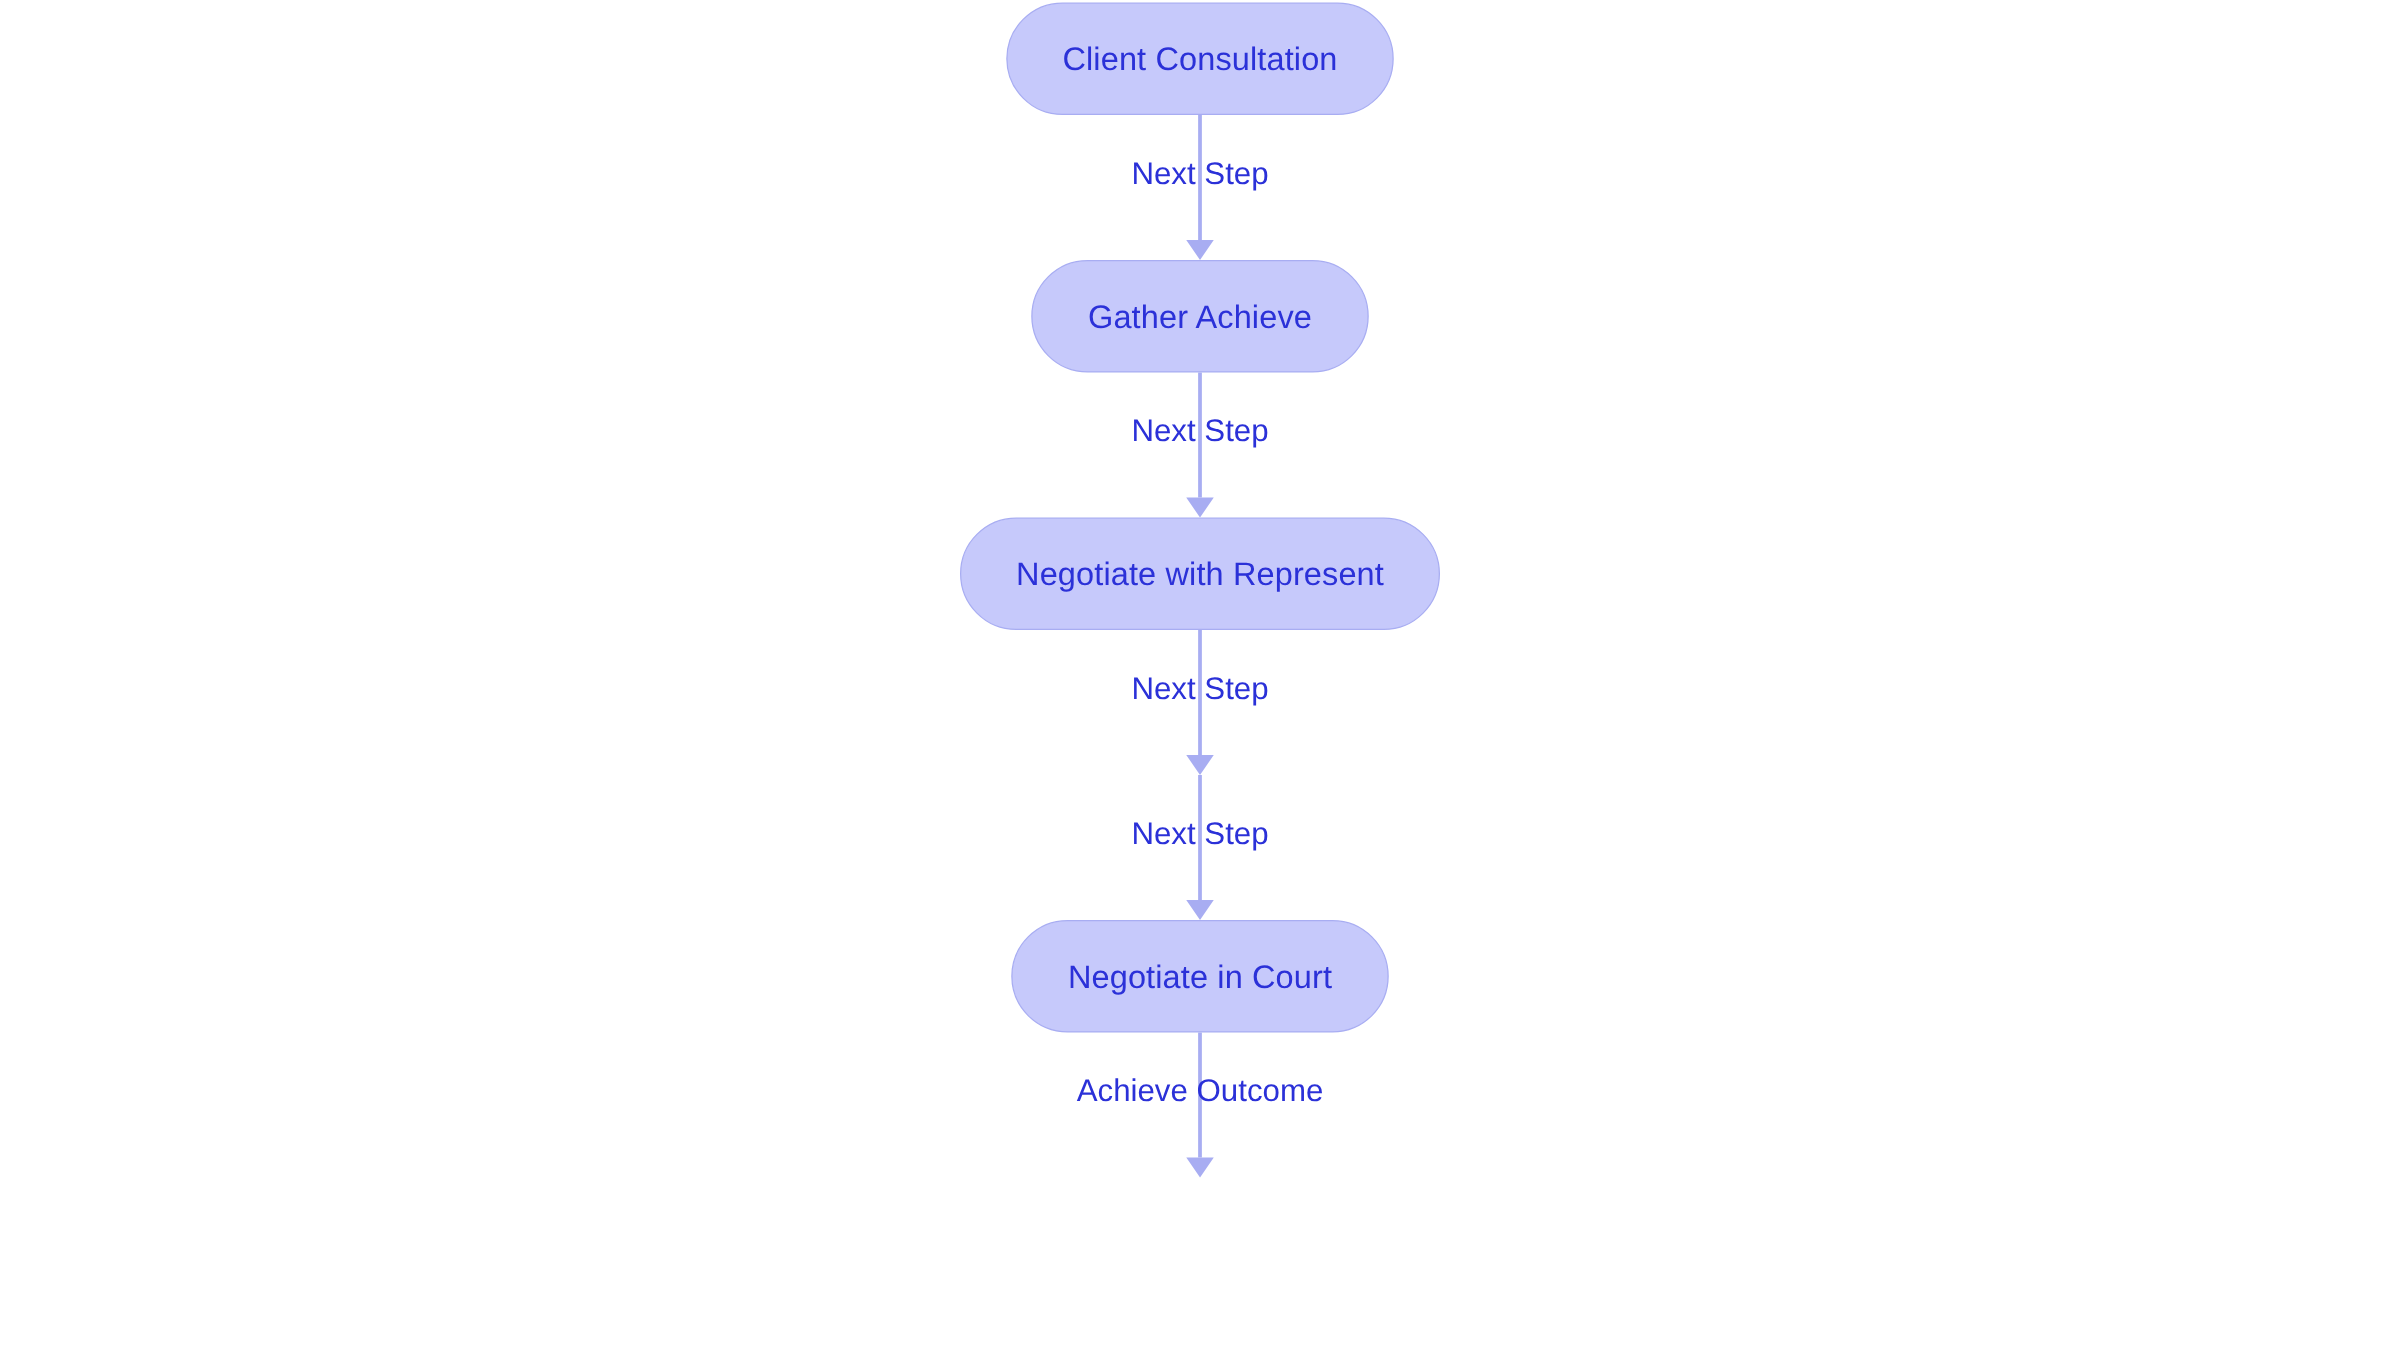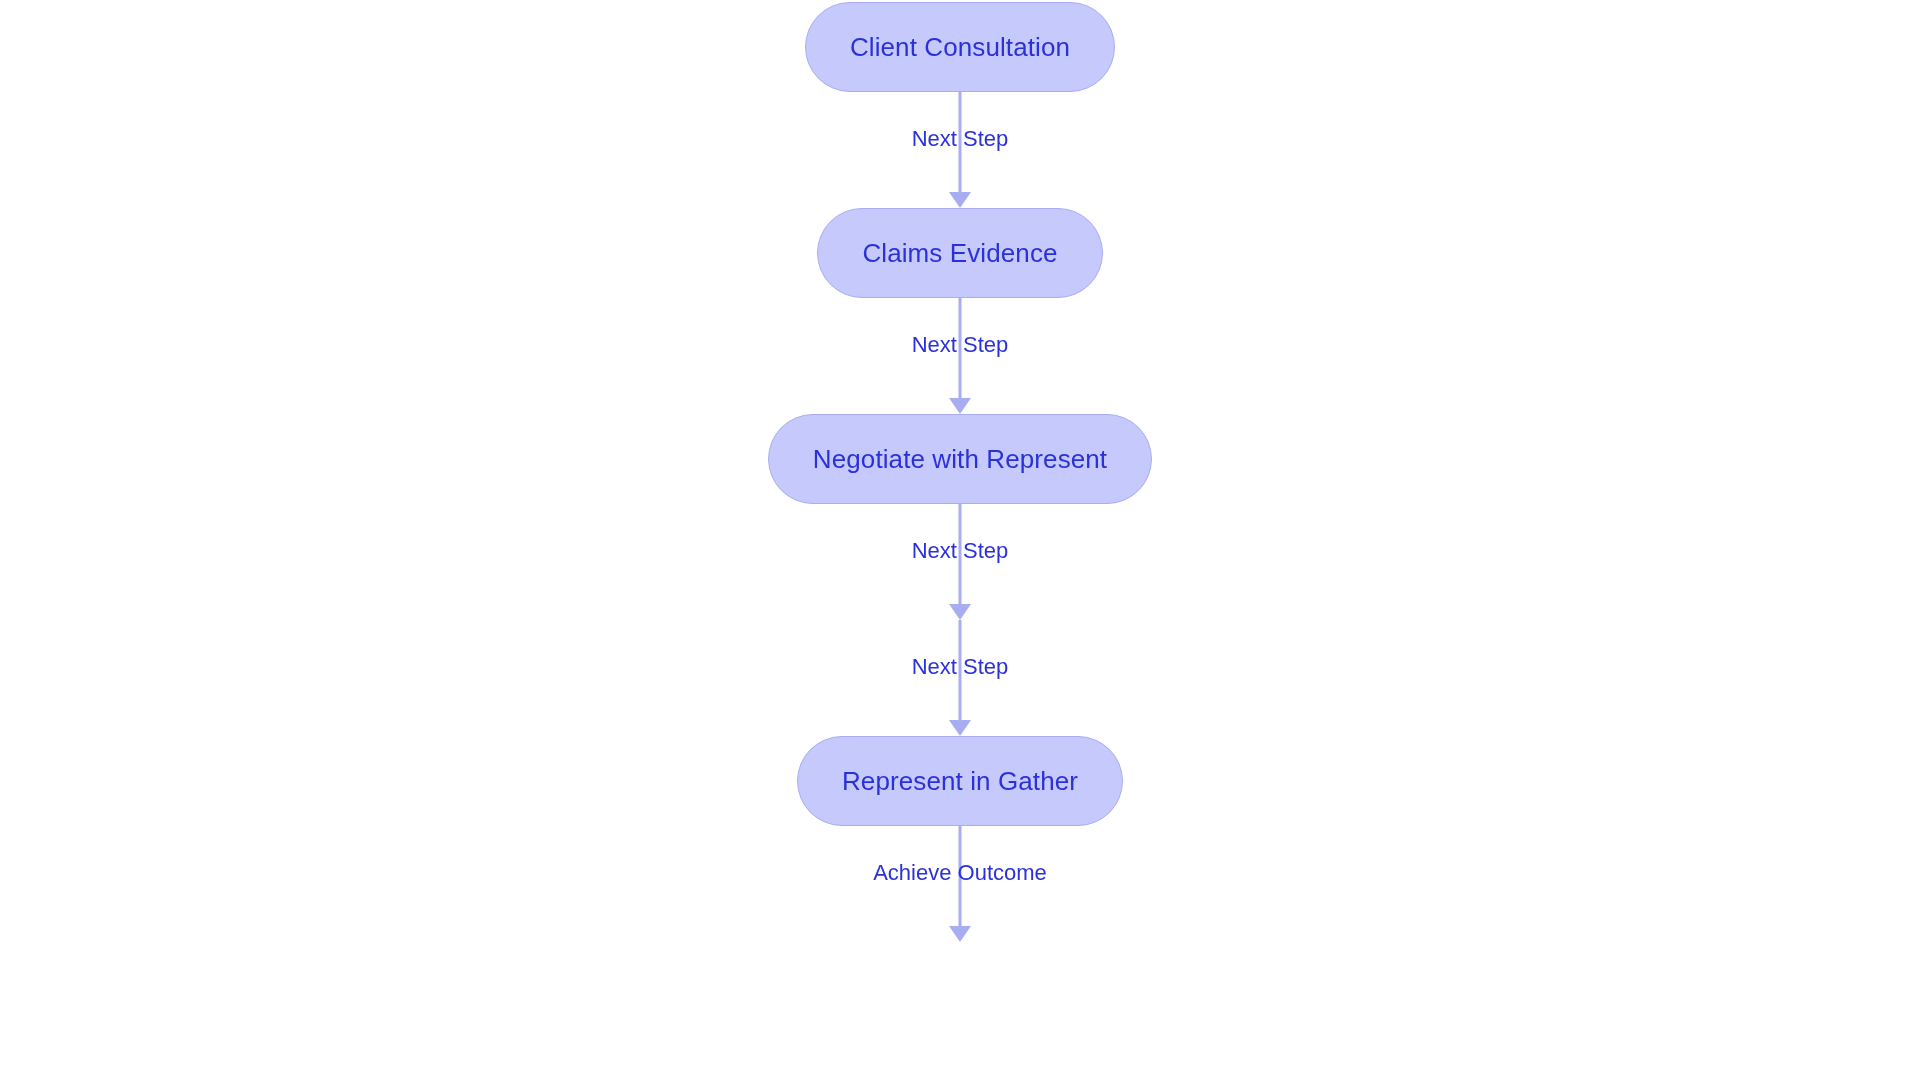--- a/index.html
+++ b/index.html
@@ -93,21 +93,21 @@
     height: 0;
     border-left: 11px solid transparent;
     border-right: 11px solid transparent;
     border-top: 16px solid #a8adf2;
   }
 
   .edge-label {
     position: relative;
     z-index: 3;
     color: #2b31d8;
-    font-size: 22px;
+    font-size: 25px;
     line-height: 1;
     margin-bottom: 22px;
     white-space: nowrap;
     pointer-events: none;
   }
 
   
   .flow-column { padding-top: 2px; }
 </style>
 </head>
@@ -118,42 +118,42 @@
 
     <div class="node">
       <span class="node-label">Client Consultation</span>
     </div>
 
     <div class="edge">
       <span class="edge-label">Next Step</span>
     </div>
 
     <div class="node">
-      <span class="node-label">Claims Evidence</span>
+      <span class="node-label">Gather Achieve</span>
     </div>
 
     <div class="edge">
       <span class="edge-label">Next Step</span>
     </div>
 
     <div class="node">
       <span class="node-label">Negotiate with Represent</span>
     </div>
 
     <div class="edge">
       <span class="edge-label">Next Step</span>
     </div>
 
 
     <div class="edge">
       <span class="edge-label">Next Step</span>
     </div>
 
     <div class="node">
-      <span class="node-label">Represent in Gather</span>
+      <span class="node-label">Negotiate in Court</span>
     </div>
 
     <div class="edge">
       <span class="edge-label">Achieve Outcome</span>
     </div>
 
 
   </div>
 </div>
 

